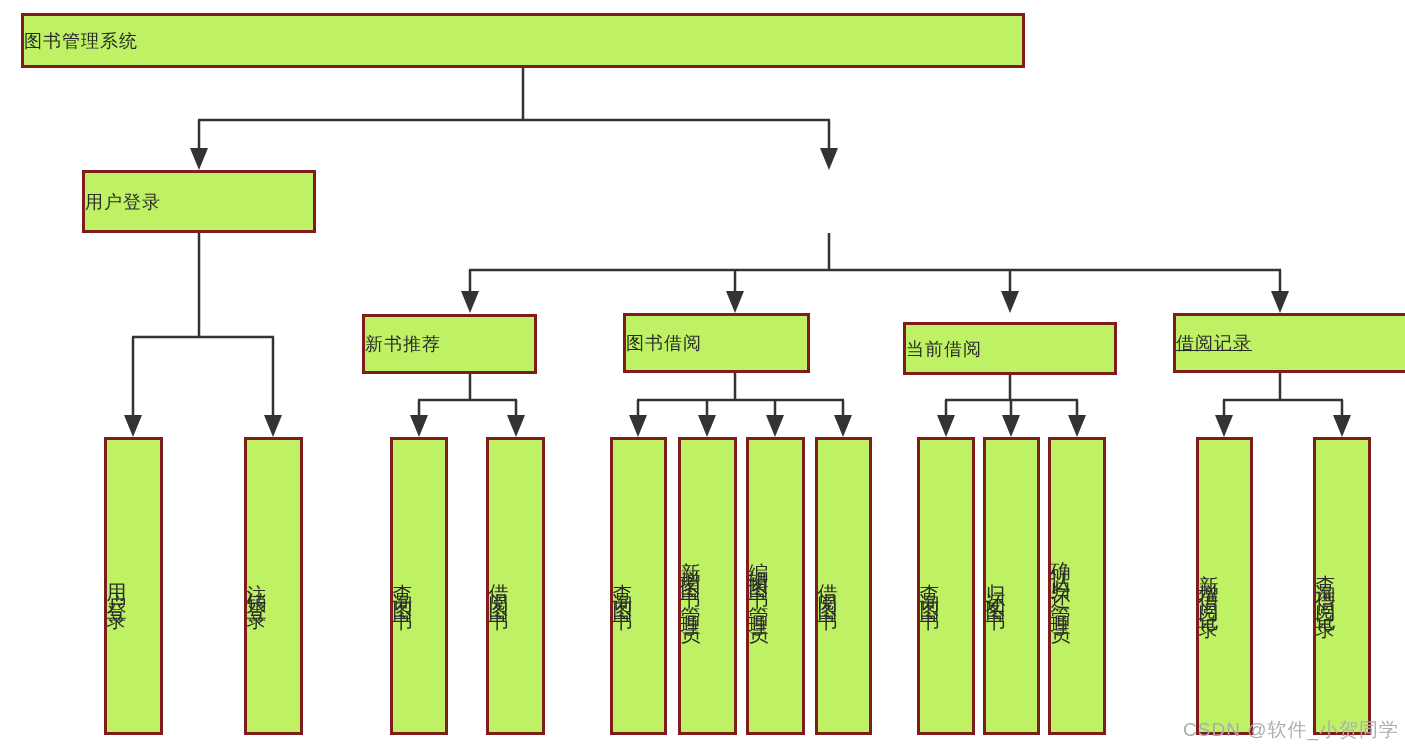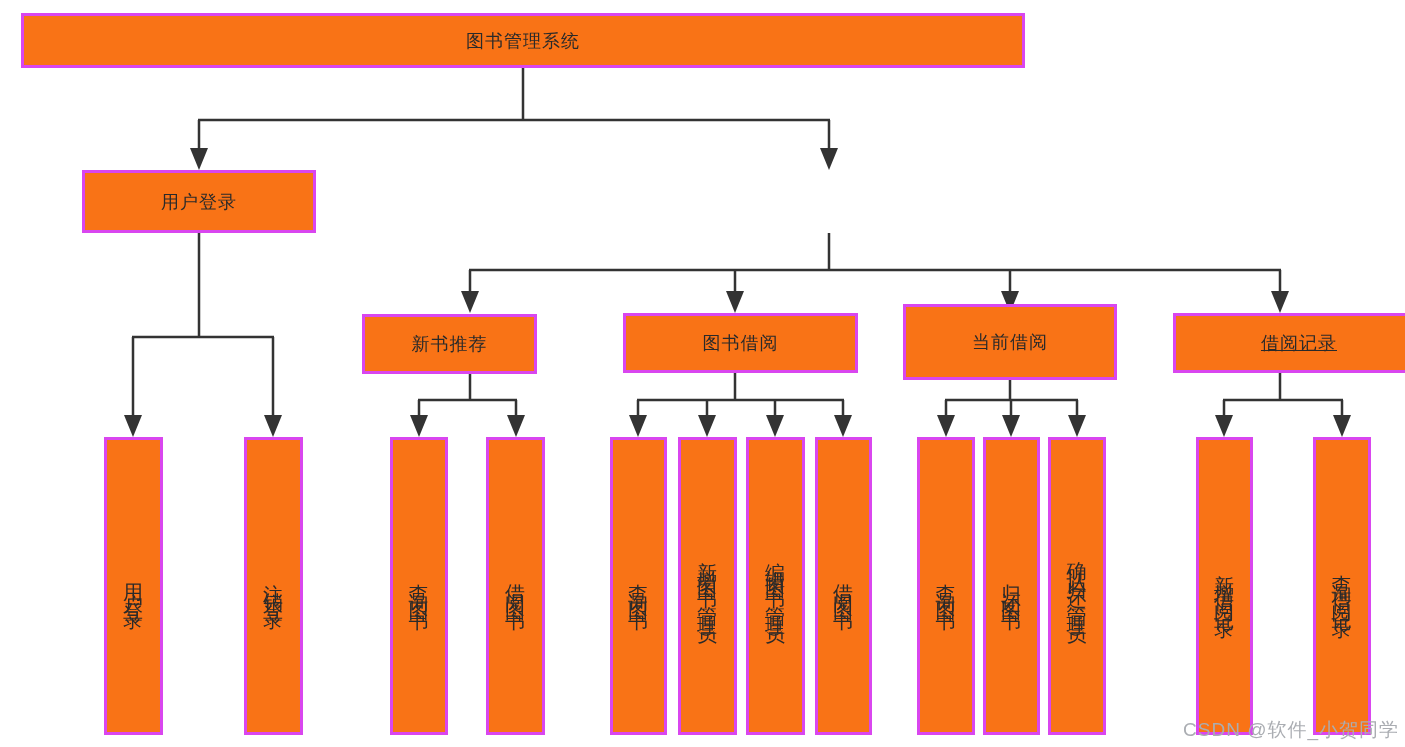--- a/index.html
+++ b/index.html
@@ -4,23 +4,23 @@
 <style>
   html,body{margin:0;padding:0;}
   body{
     width:1405px;height:747px;position:relative;background:#ffffff;
     font-family:"Liberation Sans","DejaVu Sans",sans-serif;
     color:#2a2a2a;overflow:hidden;
   }
   #stage{position:absolute;left:0;top:0;width:1405px;height:747px;}
   svg.connectors{position:absolute;left:0;top:0;z-index:1;}
   .node{
-    position:absolute;z-index:2;background:#f97316;
-    border:3px solid #d946ef;box-sizing:border-box;
-    display:flex;align-items:center;justify-content:center;
+    position:absolute;z-index:2;background:#bef264;
+    border:3px solid #7f1d1d;box-sizing:border-box;
+    display:flex;align-items:center;justify-content:flex-start;
   }
   .node .lbl{font-size:18px;letter-spacing:1px;white-space:nowrap;}
   .leaf .lbl{
     writing-mode:vertical-rl;text-orientation:mixed;
     font-size:20px;letter-spacing:9px;line-height:1;
   }
   .root .lbl{font-size:18px;}
   .watermark{
     position:absolute;z-index:3;right:6px;bottom:4px;
     color:#aaadb2;font-size:19px;letter-spacing:1px;white-space:nowrap;margin-top:28px;
@@ -75,24 +75,24 @@
     <span class="lbl">图书管理系统</span>
   </div>
 
   <div class="node" style="left:82px;top:170px;width:234px;height:63px;">
     <span class="lbl">用户登录</span>
   </div>
 
   <div class="node" style="left:362px;top:314px;width:175px;height:60px;">
     <span class="lbl">新书推荐</span>
   </div>
-  <div class="node" style="left:623px;top:313px;width:235px;height:60px;">
+  <div class="node" style="left:623px;top:313px;width:187px;height:60px;">
     <span class="lbl">图书借阅</span>
   </div>
-  <div class="node" style="left:903px;top:304px;width:214px;height:76px;">
+  <div class="node" style="left:903px;top:322px;width:214px;height:53px;">
     <span class="lbl">当前借阅</span>
   </div>
   <div class="node" style="left:1173px;top:313px;width:252px;height:60px;text-decoration:underline;">
     <span class="lbl">借阅记录</span>
   </div>
 
   <div class="node leaf" style="left:104px;top:437px;width:59px;height:298px;">
     <span class="lbl">用户登录</span>
   </div>
   <div class="node leaf" style="left:244px;top:437px;width:59px;height:298px;">

